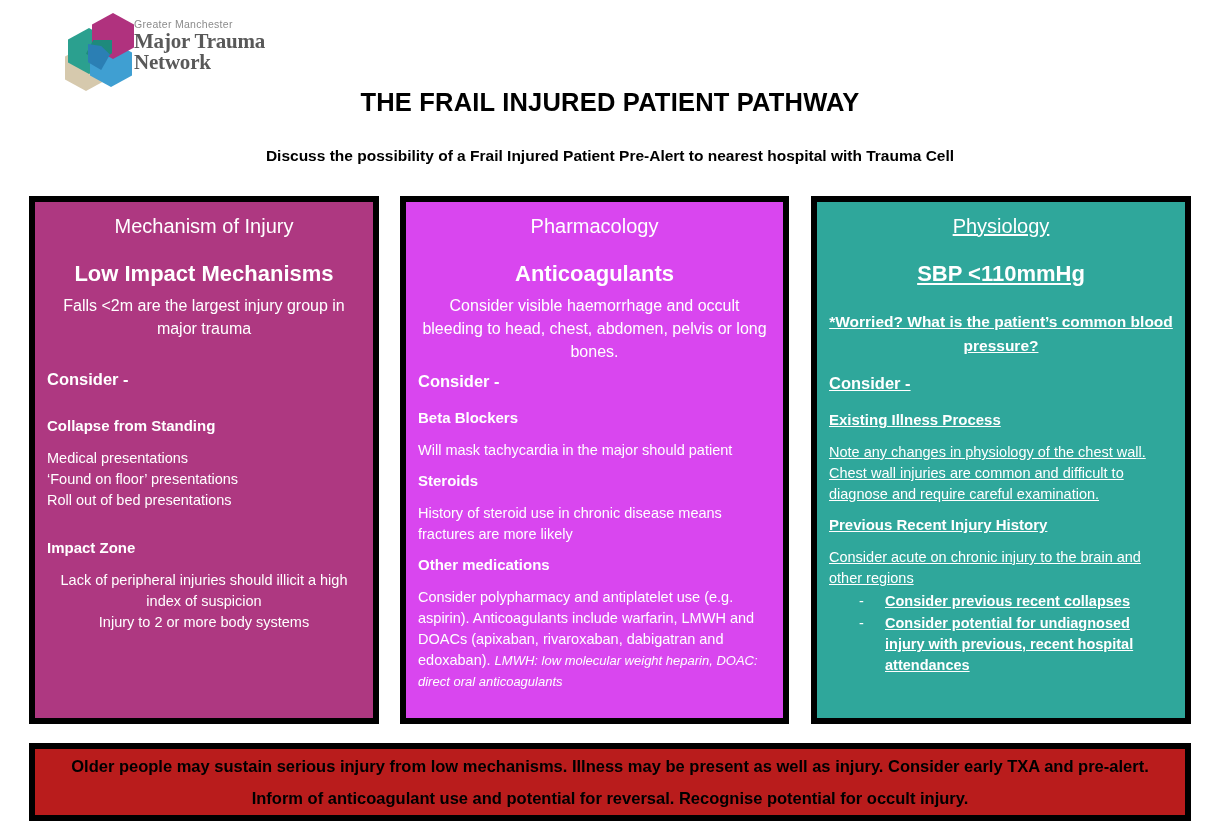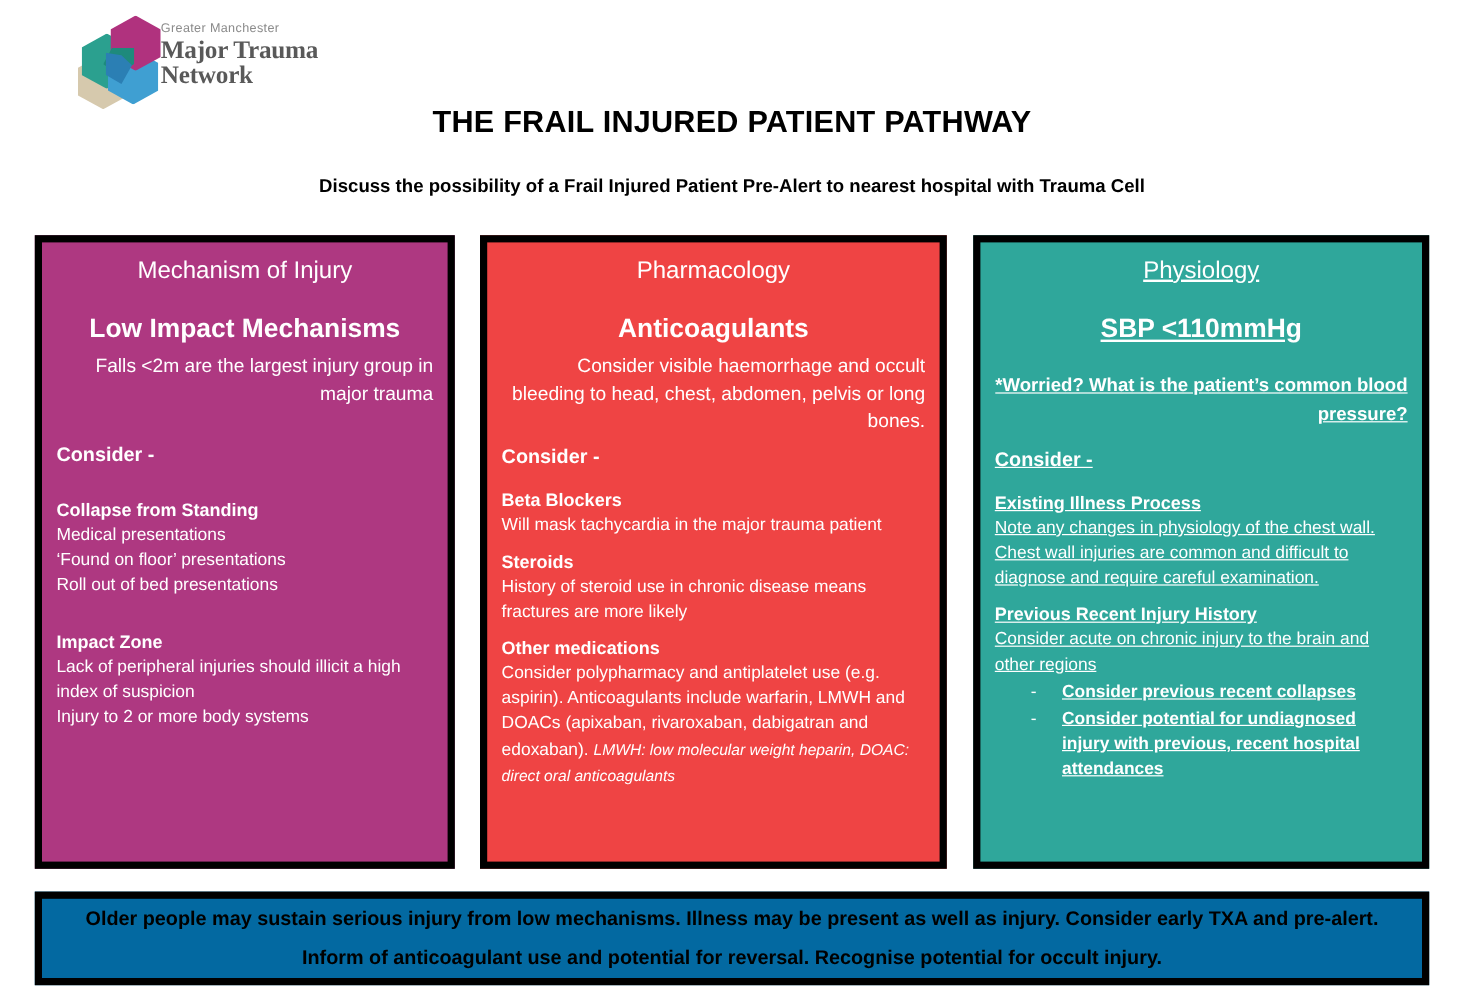--- a/index.html
+++ b/index.html
@@ -103,42 +103,42 @@
   }
   .panel {
     position: absolute;
     top: 0;
     border: 6px solid #000000;
     box-sizing: border-box;
     color: #ffffff;
     overflow: hidden;
   }
   .panel-1 { left: 29px;  width: 350px; height: 528px; background: #ae3881; }
-  .panel-2 { left: 400px; width: 389px; height: 528px; background: #ef4444; }
+  .panel-2 { left: 400px; width: 389px; height: 528px; background: #d946ef; }
   .panel-3 { left: 811px; width: 380px; height: 528px; background: #2fa79b; text-decoration: underline; }
 
   .panel-inner {
     padding: 9px 12px 0 12px;
   }
   .panel-title {
     text-align: center;
     font-size: 20px;
     font-weight: normal;
     line-height: 30px;
     margin-bottom: 18px;
   }
   .panel-subtitle {
     text-align: center;
     font-size: 22px;
     font-weight: bold;
     line-height: 30px;
     margin-bottom: 5px;
   }
   .panel-lede {
-    text-align: right;
+    text-align: center;
     font-size: 16px;
     line-height: 23px;
   }
   .panel-lede.bold {
     font-weight: bold;
     font-size: 15.5px;
     line-height: 24px;
   }
   .consider-label {
     font-size: 16.5px;
@@ -147,20 +147,21 @@
   }
   .block-heading {
     font-size: 15px;
     font-weight: bold;
     line-height: 21px;
   }
   .block-body {
     font-size: 14.5px;
     line-height: 21px;
     font-weight: normal;
+    margin-top: 12px;
   }
   .block-body .small-italic {
     font-size: 13px;
     font-style: italic;
   }
   .bullets {
     margin: 2px 0 0 0;
     padding: 0;
     list-style: none;
   }
@@ -185,21 +186,21 @@
   .gap-l  { height: 26px; }
   .gap-xl { height: 30px; }
 
   
   .footer {
     position: absolute;
     left: 29px;
     top: 743px;
     width: 1162px;
     height: 78px;
-    background: #0369a1;
+    background: #b91c1c;
     border: 6px solid #000000;
     box-sizing: border-box;
     display: flex;
     align-items: center;
     justify-content: center;
   }
   .footer-text {
     text-align: center;
     font-size: 16.5px;
     font-weight: bold;
@@ -242,35 +243,35 @@
       <div class="panel-lede">Falls &lt;2m are the largest injury group in major trauma</div>
       <div class="gap-xl"></div>
       <div class="consider-label">Consider -</div>
       <div class="gap-l"></div>
       <div class="block-heading">Collapse from Standing</div>
       <div class="block-body preline" style="white-space: pre-line;">Medical presentations
 ‘Found on floor’ presentations
 Roll out of bed presentations</div>
       <div class="gap-l"></div>
       <div class="block-heading">Impact Zone</div>
-      <div class="block-body" style="white-space: pre-line;">Lack of peripheral injuries should illicit a high index of suspicion
+      <div class="block-body" style="white-space: pre-line; text-align: center;">Lack of peripheral injuries should illicit a high index of suspicion
 Injury to 2 or more body systems</div>
     </div>
   </div>
 
   <div class="panel panel-2">
     <div class="panel-inner">
       <div class="panel-title">Pharmacology</div>
       <div class="panel-subtitle">Anticoagulants</div>
       <div class="panel-lede">Consider visible haemorrhage and occult bleeding to head, chest, abdomen, pelvis or long bones.</div>
       <div class="gap-s"></div>
       <div class="consider-label">Consider -</div>
       <div class="gap-m"></div>
       <div class="block-heading">Beta Blockers</div>
-      <div class="block-body">Will mask tachycardia in the major trauma patient</div>
+      <div class="block-body">Will mask tachycardia in the major should patient</div>
       <div class="gap-s"></div>
       <div class="block-heading">Steroids</div>
       <div class="block-body">History of steroid use in chronic disease means fractures are more likely</div>
       <div class="gap-s"></div>
       <div class="block-heading">Other medications</div>
       <div class="block-body"><span>Consider polypharmacy and antiplatelet use (e.g. aspirin). Anticoagulants include warfarin, LMWH and DOACs (apixaban, rivaroxaban, dabigatran and edoxaban). </span><span class="small-italic">LMWH: low molecular weight heparin, DOAC: direct oral anticoagulants</span></div>
     </div>
   </div>
 
   <div class="panel panel-3">

